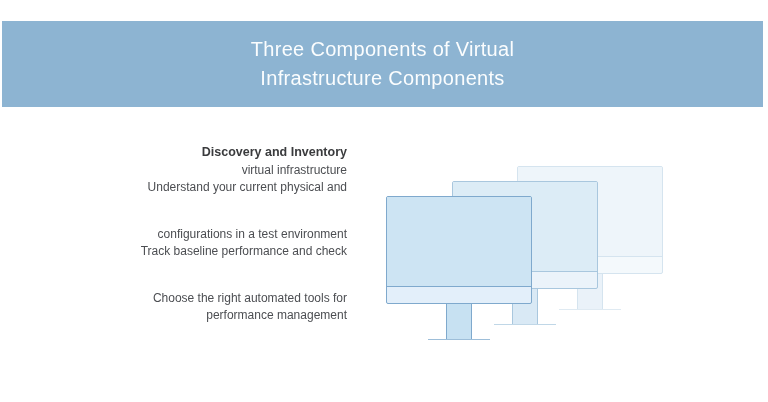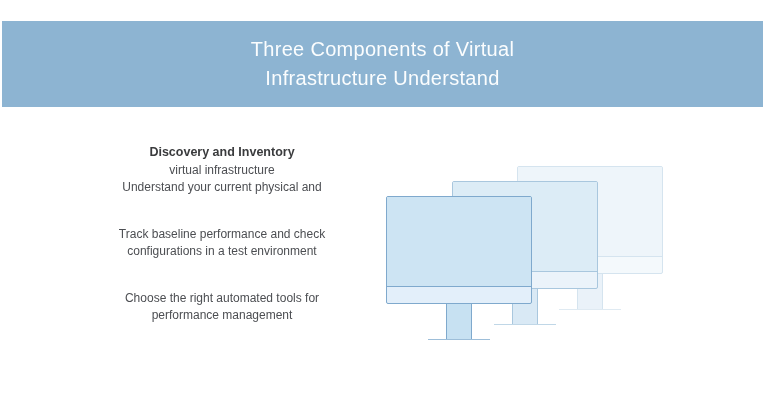--- a/index.html
+++ b/index.html
@@ -37,21 +37,21 @@
     color: var(--banner-text, #fbfdfe);
     text-align: center;
   }
 
   
   .text-column {
     position: absolute;
     left: 97px;
     top: 144px;
     width: 250px;
-    text-align: center;
+    text-align: right;
   }
   .section { margin: 0 0 29px 0; }
   .section-title {
     font-size: 12.5px;
     font-weight: bold;
     line-height: 17.5px;
     color: var(--heading-text, #3a3b3d);
   }
   .section-line {
     font-size: 12px;
@@ -107,35 +107,35 @@
   .monitor.back .m-base   { background: var(--monitor-back-baseline, #dfeaf2); }
 </style>
 </head>
 <body>
 
 <div class="canvas">
 
   <header class="banner">
     <h1>
       <span>Three Components of Virtual</span><br>
-      <span>Infrastructure Understand</span>
+      <span>Infrastructure Components</span>
     </h1>
   </header>
 
   <div class="text-column">
 
     <div class="section">
       <div class="section-title">Discovery and Inventory</div>
       <div class="section-line">virtual infrastructure</div>
       <div class="section-line">Understand your current physical and</div>
     </div>
 
     <div class="section">
+      <div class="section-line">configurations in a test environment</div>
       <div class="section-line">Track baseline performance and check</div>
-      <div class="section-line">configurations in a test environment</div>
     </div>
 
     <div class="section">
       <div class="section-line">Choose the right automated tools for</div>
       <div class="section-line">performance management</div>
     </div>
 
   </div>
 
   <div class="monitors">

